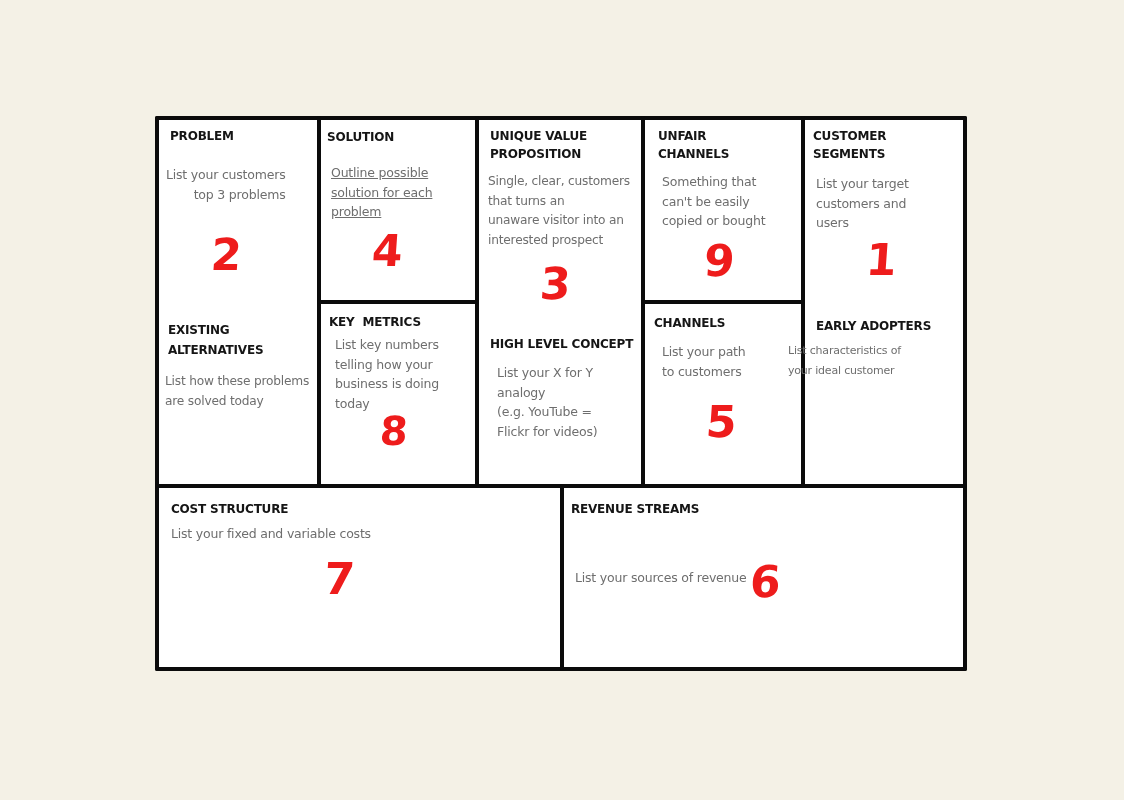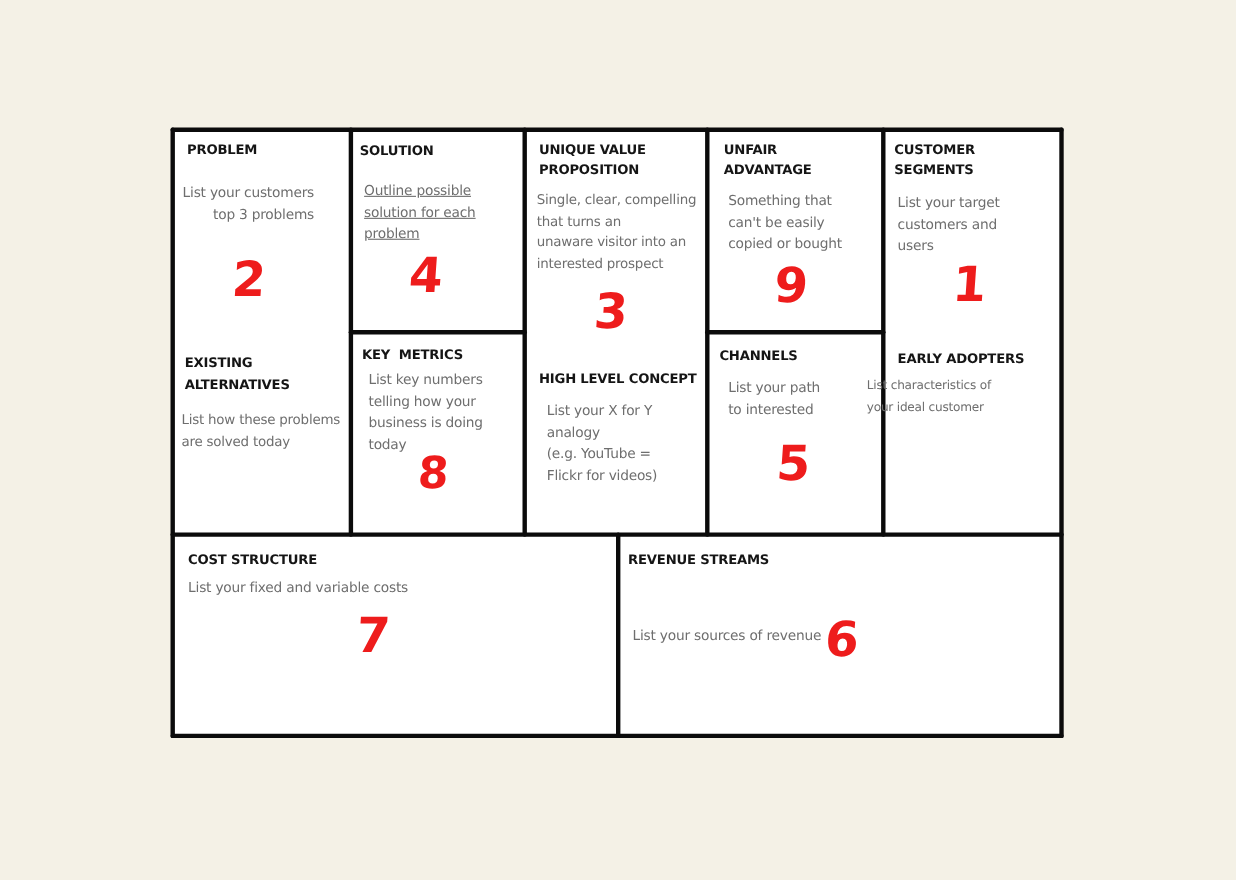--- a/index.html
+++ b/index.html
@@ -100,48 +100,48 @@
   <div class="desc" style="left:335px; top:335px;">List key numbers
 telling how your
 business is doing
 today</div>
   <div class="num" style="left:380px; top:409px; font-size:40px;">8</div>
 </div>
 
 <div>
   <div class="heading" style="left:490px; top:127px;">UNIQUE VALUE
 PROPOSITION</div>
-  <div class="desc" style="left:488px; top:172px; font-size:12.2px;">Single, clear, compelling
+  <div class="desc" style="left:488px; top:172px; font-size:12.2px;">Single, clear, customers
 that turns an
 unaware visitor into an
 interested prospect</div>
   <div class="num" style="left:540px; top:262px;">3</div>
 </div>
 
 <div>
   <div class="heading" style="left:490px; top:335px;">HIGH LEVEL CONCEPT</div>
   <div class="desc" style="left:497px; top:363px;">List your X for Y
 analogy
 (e.g. YouTube =
 Flickr for videos)</div>
 </div>
 
 <div>
   <div class="heading" style="left:658px; top:127px;">UNFAIR
-ADVANTAGE</div>
+CHANNELS</div>
   <div class="desc" style="left:662px; top:172px;">Something that
 can't be easily
 copied or bought</div>
   <div class="num" style="left:704px; top:239px;">9</div>
 </div>
 
 <div>
   <div class="heading" style="left:654px; top:314px;">CHANNELS</div>
   <div class="desc" style="left:662px; top:342px;">List your path
-to interested</div>
+to customers</div>
   <div class="num" style="left:706px; top:400px;">5</div>
 </div>
 
 <div>
   <div class="heading" style="left:813px; top:127px;">CUSTOMER
 SEGMENTS</div>
   <div class="desc" style="left:816px; top:174px;">List your target
 customers and
 users</div>
   <div class="num" style="left:866px; top:238px;">1</div>

